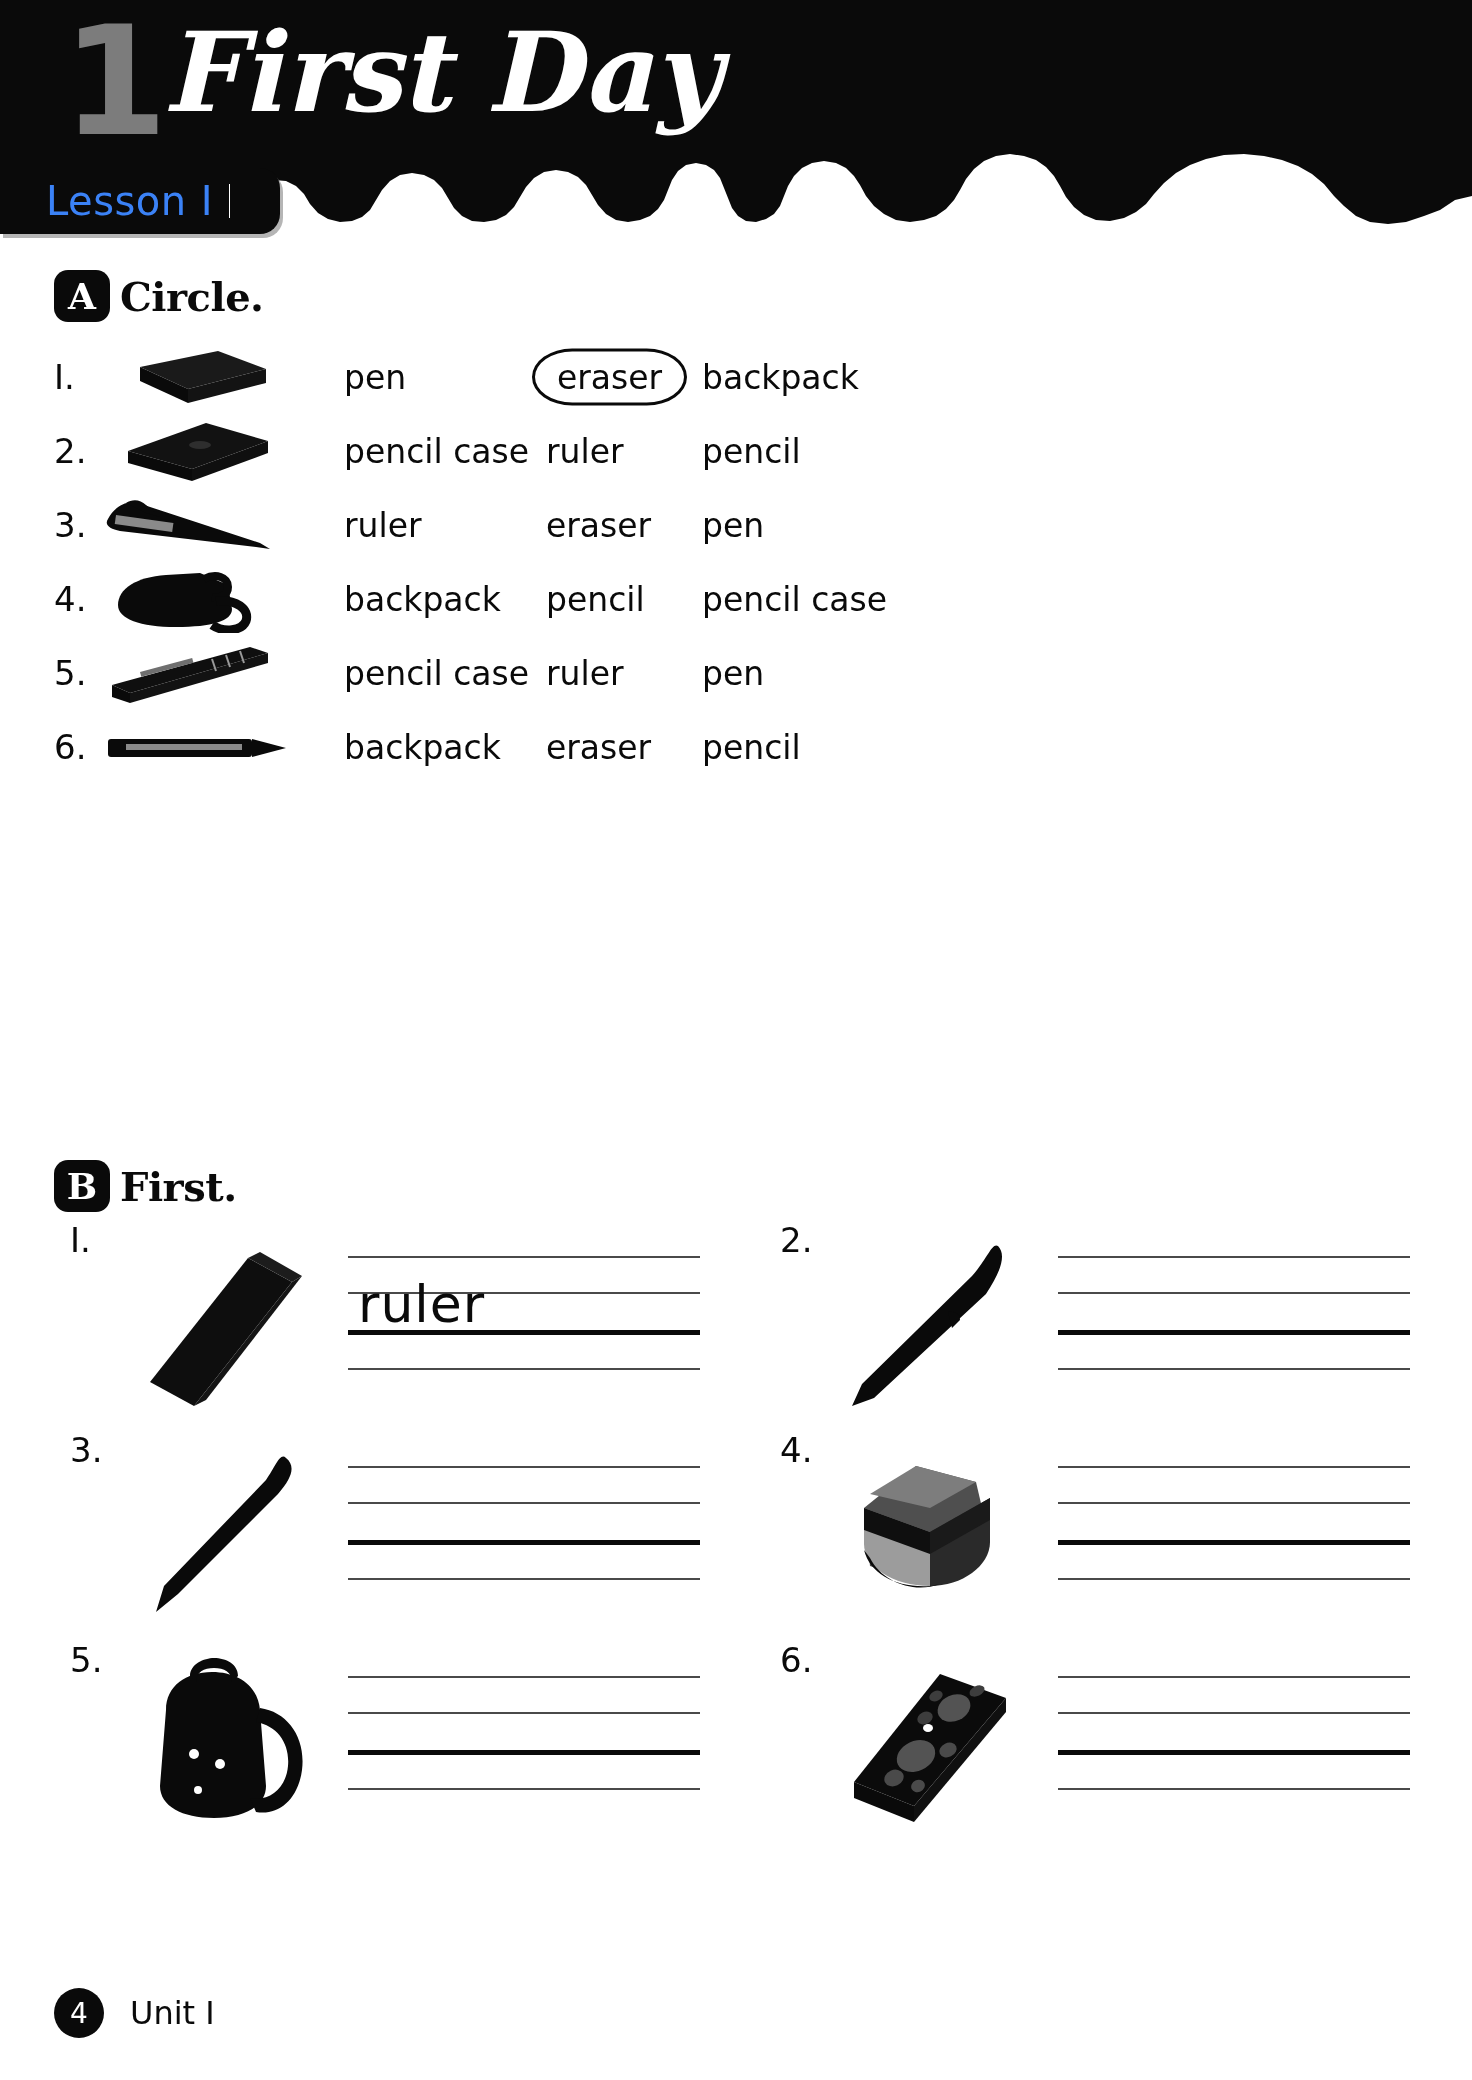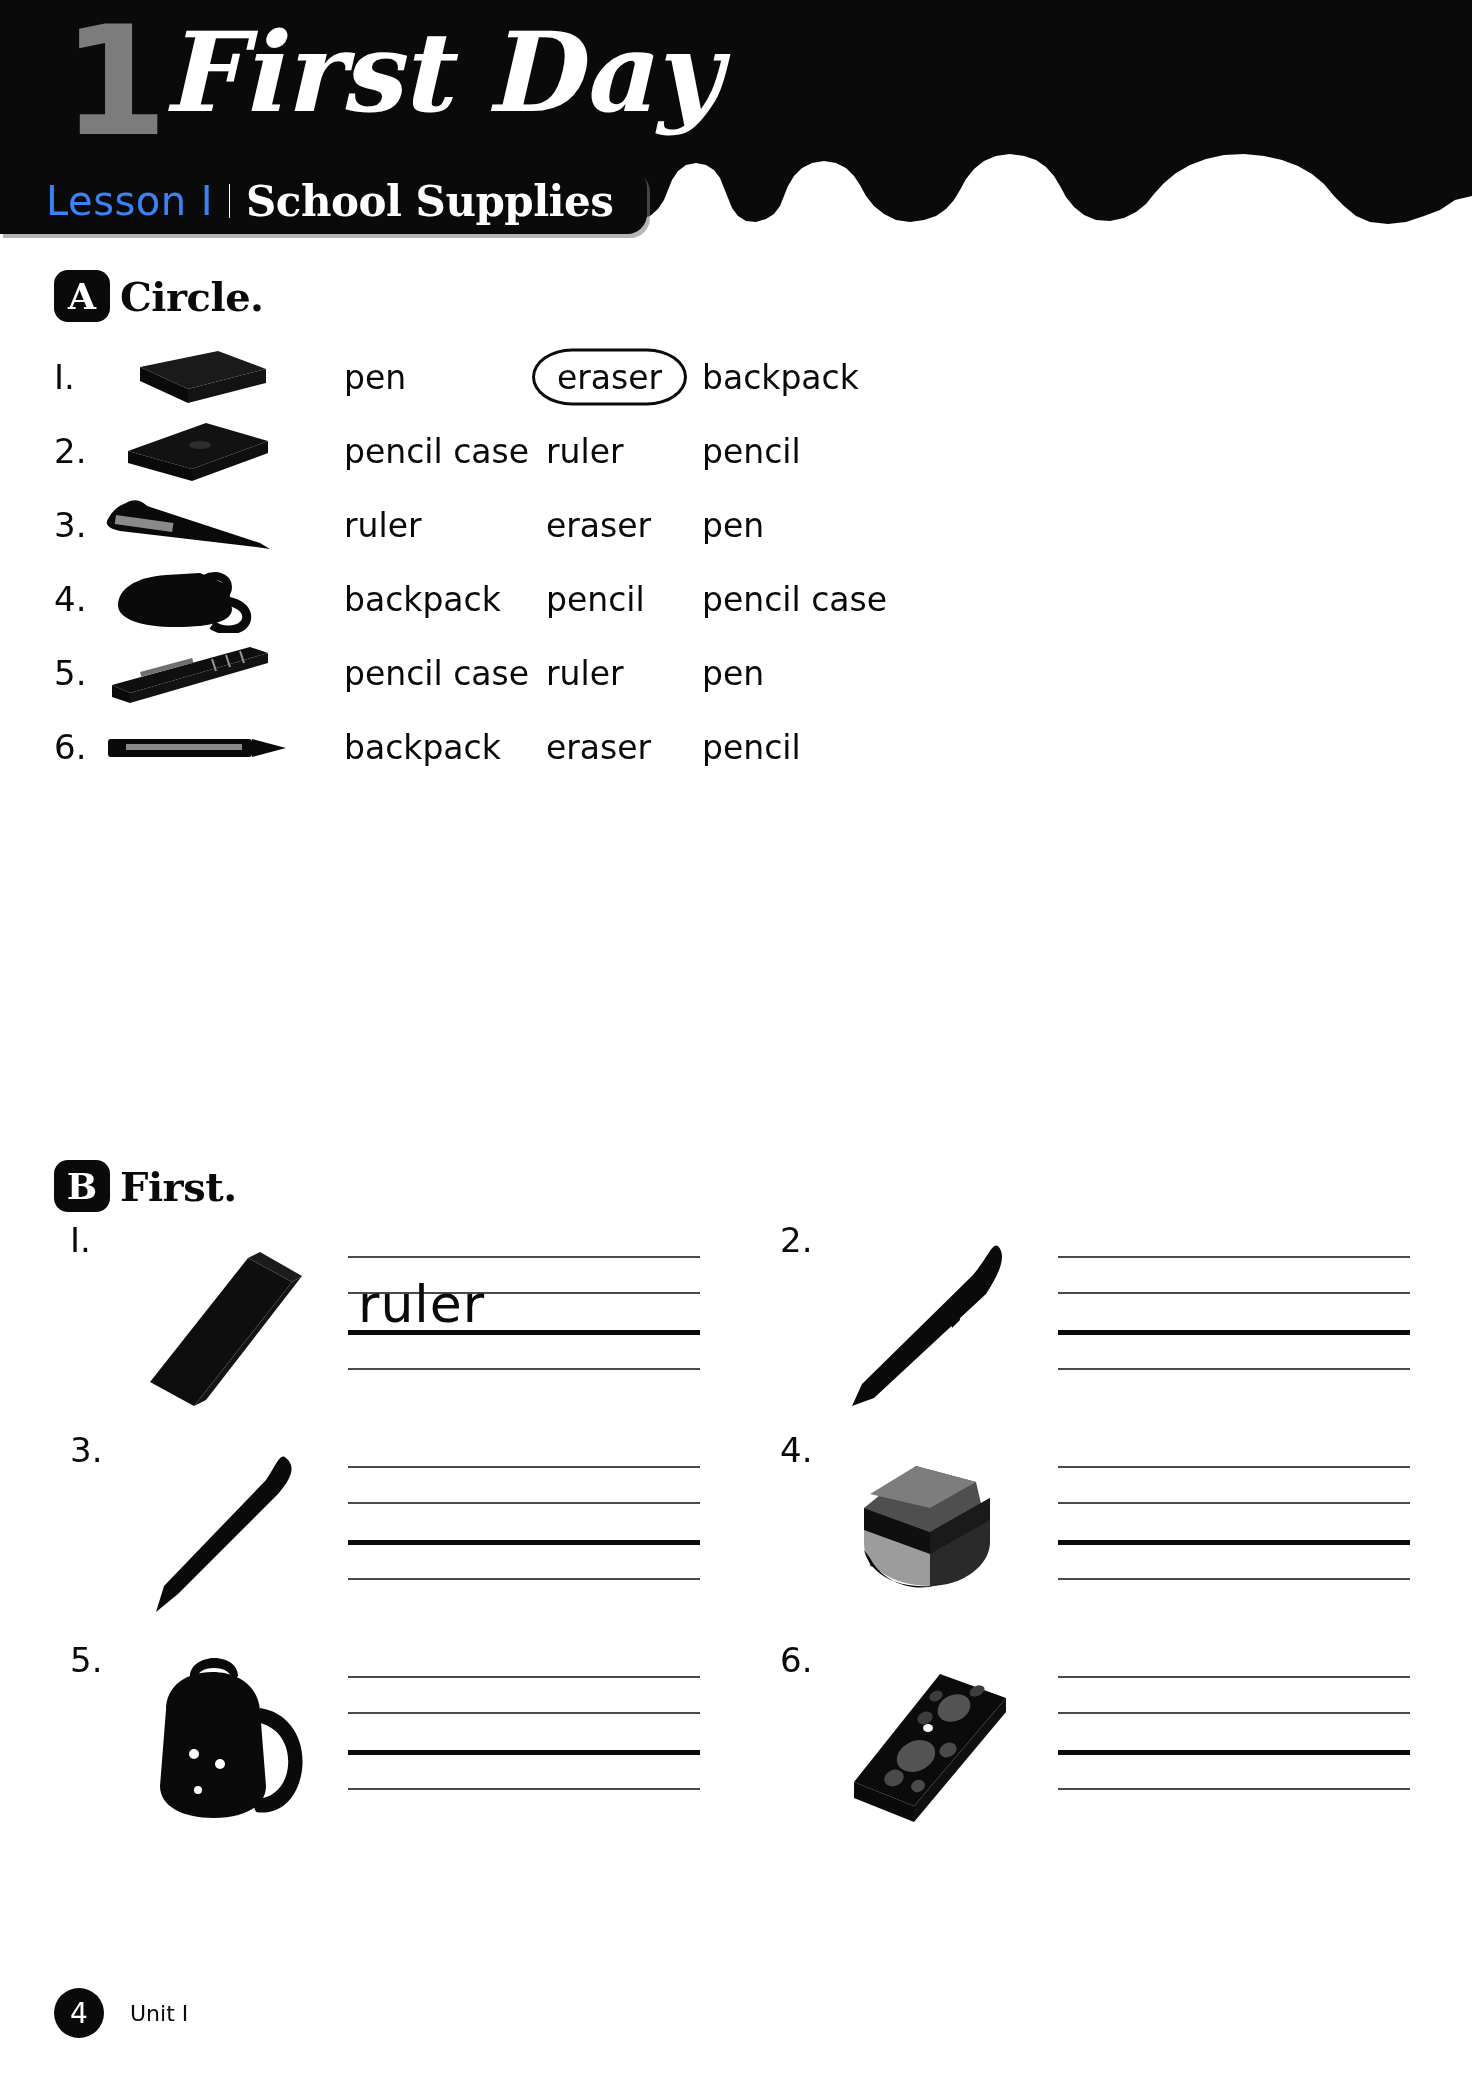--- a/index.html
+++ b/index.html
@@ -242,21 +242,21 @@
     color: #ffffff;
     display: flex;
     align-items: center;
     justify-content: center;
     font-family: "DejaVu Sans", sans-serif;
     font-size: 28px;
   }
   .footer-unit {
     margin-left: 26px;
     font-family: "DejaVu Sans", sans-serif;
-    font-size: 22px;
+    font-size: 32px;
     color: #0a0a0a;
   }
 </style>
 </head>
 <body>
 
 <div class="banner">
   <svg class="banner-shape" viewBox="0 0 1472 232" preserveAspectRatio="none">
     <path d="M0,0 L1472,0 L1472,196 L1455,200 L1440,210 L1424,216 L1406,222
              L1388,224 L1370,222 L1356,216 L1344,206 L1334,196 L1324,184
@@ -285,21 +285,20 @@
              L52,215 L44,206 L38,196 L30,188 L20,183 L8,182 L0,184 Z" fill="#0a0a0a"></path>
   </svg>
   <div class="unit-num">1</div>
   <div class="unit-title">First Day</div>
 </div>
 
 <div class="lesson-tab">
   <span class="lesson-label">Lesson</span>
   <span class="lesson-label" style="margin-left:14px;">I</span>
   <span class="lesson-sep"></span>
-  <span class="lesson-title">School Supplies</span>
 </div>
 
 <div class="section-head" style="left:54px; top:270px;">
   <div class="section-badge">A</div>
   <div class="section-title">Circle.</div>
 </div>
 
 <div id="exercise-a">
 
   <div class="a-row">

